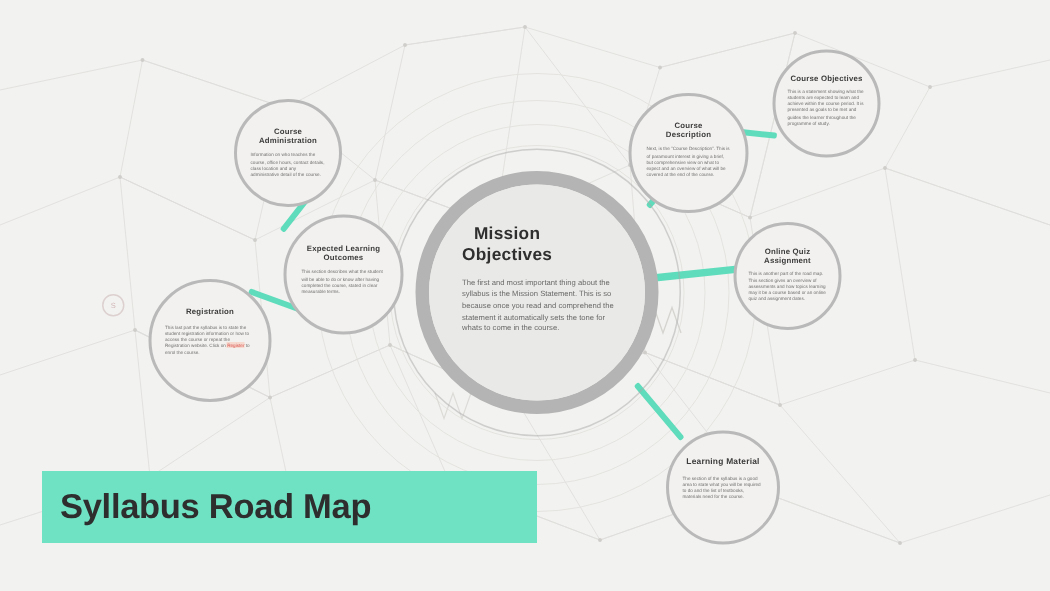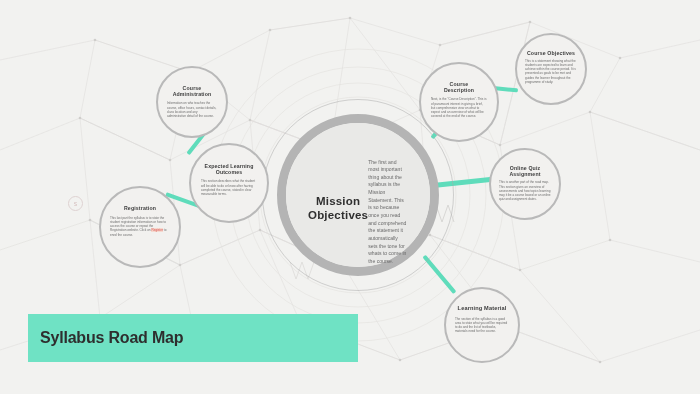--- a/index.html
+++ b/index.html
@@ -44,41 +44,41 @@
     box-sizing:border-box;
   }
   #hub-halo{
     position:absolute;border-radius:50%;
     border:1px solid rgba(170,170,170,.5);
     box-sizing:border-box;
   }
   #hub-inner{
     position:absolute;border-radius:50%;
     background:#e9e9e7;box-sizing:border-box;
-    display:flex;flex-direction:row;align-items:center;
+    display:flex;flex-direction:column;align-items:flex-start;
   }
   #hub-title{
     font-size:11.5px;font-weight:bold;color:#2f2f2f;line-height:1.25;
     text-align:center;letter-spacing:.2px;
   }
   #hub-body{
     font-size:5.1px;line-height:1.5;color:#6a6a6a;text-align:left;
   }
 
   
   .conn{position:absolute;background:#5fdcbb;border-radius:1.5px;transform-origin:0 50%;}
 
   
   #banner{
     position:absolute;left:28px;top:314px;width:330px;height:48px;
     background:#6fe2c4;
   }
   #banner-text{
     position:absolute;left:12px;top:50%;transform:translateY(-50%);
-    font-size:16px;font-weight:bold;color:#2e2e2e;
+    font-size:23px;font-weight:bold;color:#2e2e2e;
     font-family:"Liberation Sans Narrow","Liberation Sans",sans-serif;
     letter-spacing:-.2px;white-space:nowrap;
   }
 
   
   #watermark{
     position:absolute;left:68px;top:196px;width:13px;height:13px;
     border-radius:50%;border:1px solid #d8c9c9;
     display:flex;align-items:center;justify-content:center;
     font-size:5px;color:#c9a9a9;opacity:.8;

